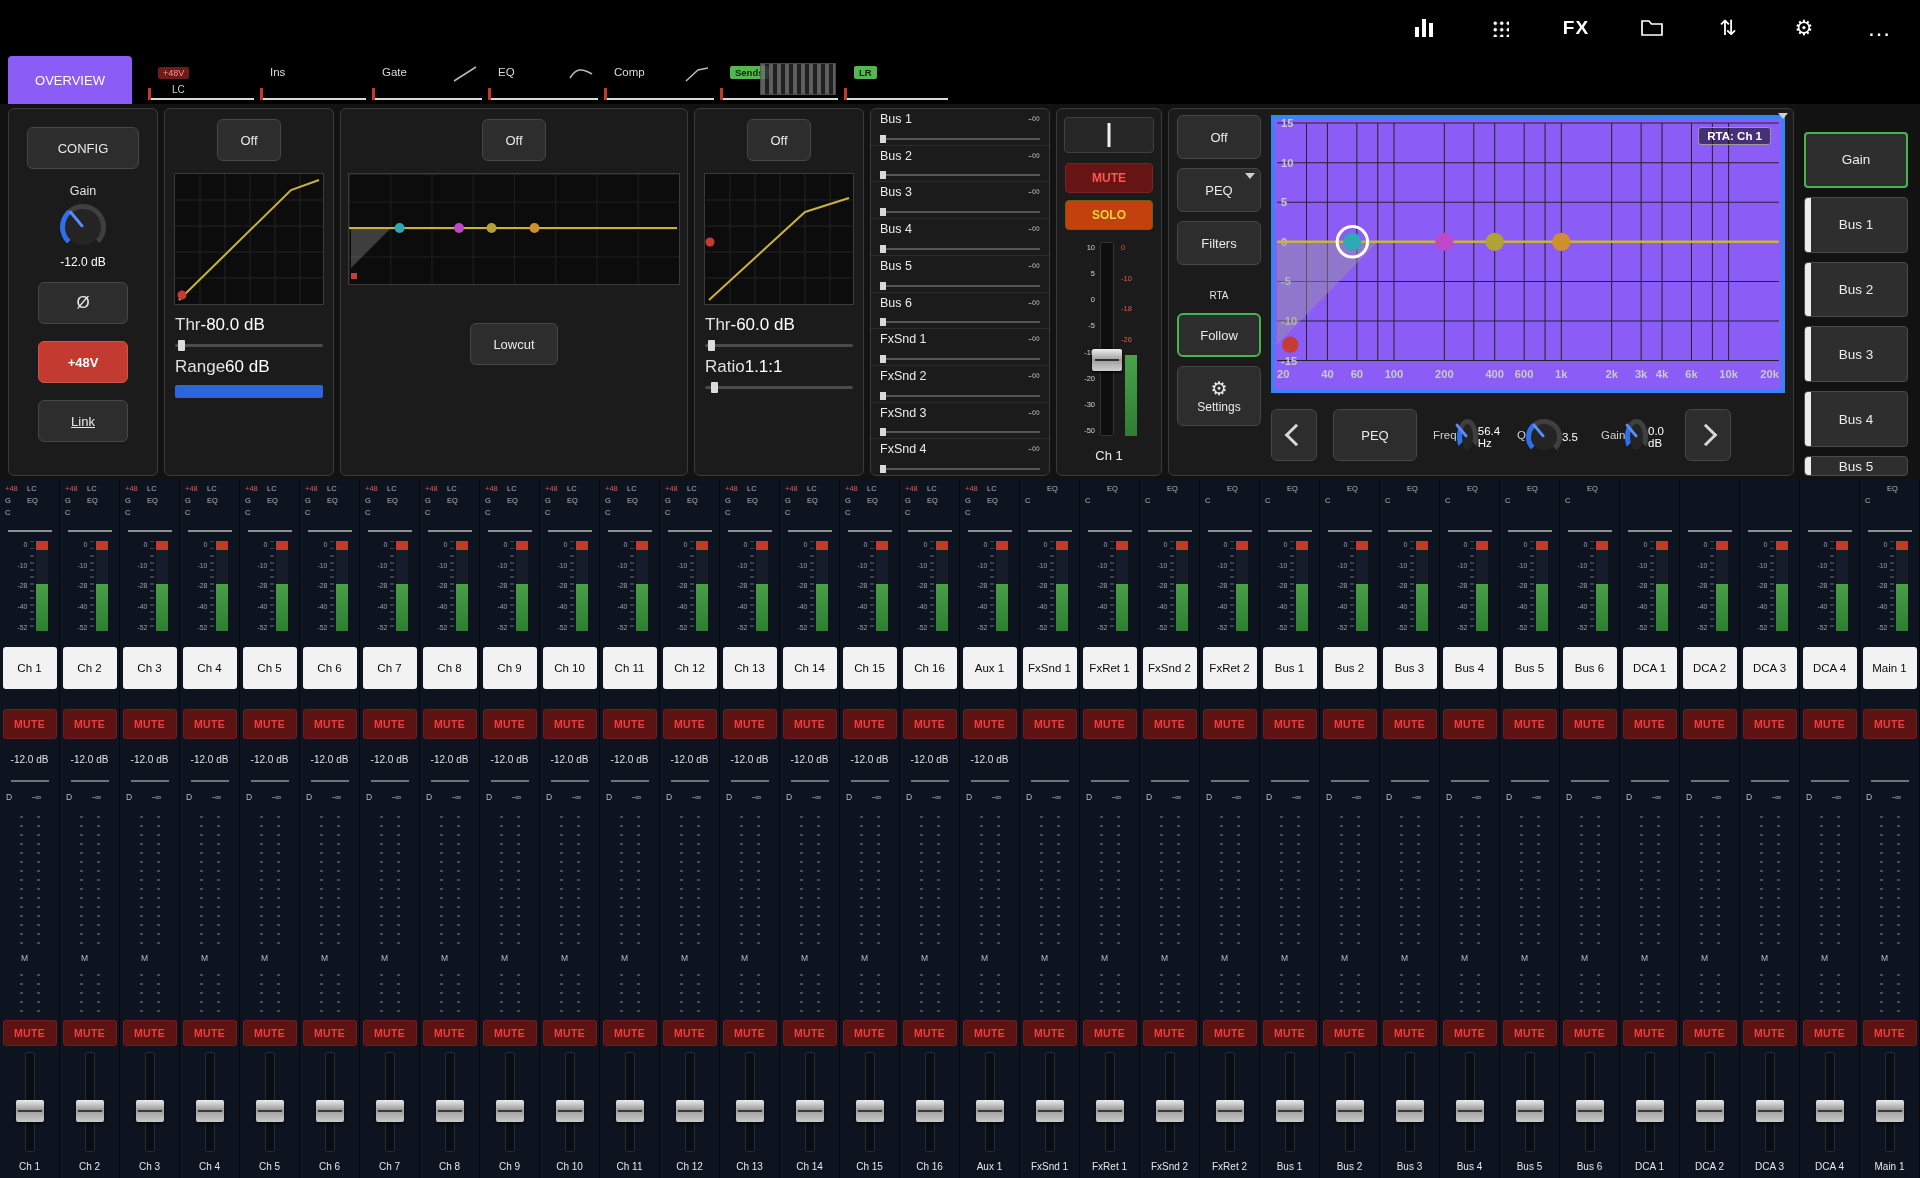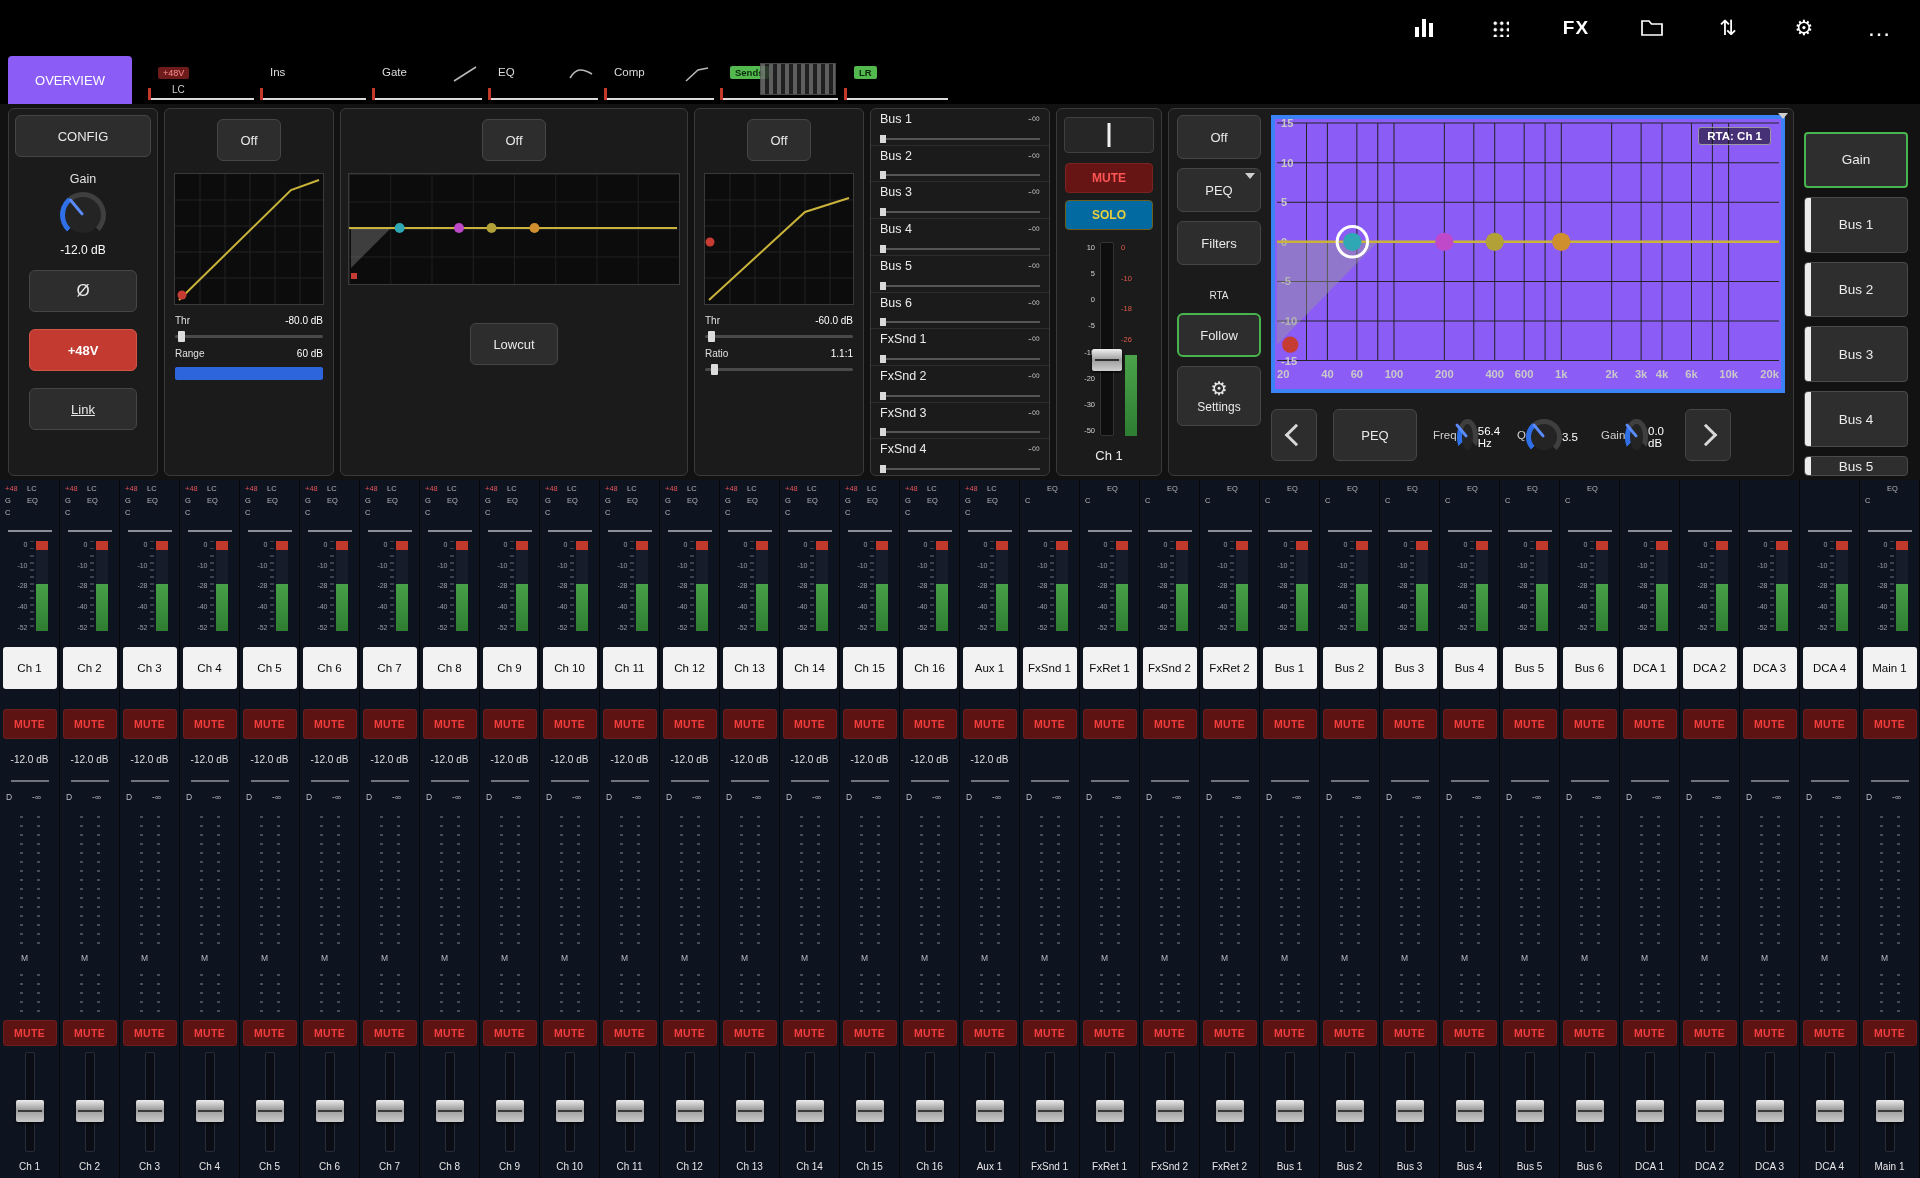--- a/index.html
+++ b/index.html
@@ -39,37 +39,37 @@
   .chip-green{background:#53b84e;color:#0b2a0b;font-size:9.5px;font-weight:700;padding:1px 5px;border-radius:2px;display:inline-block;}
   .sends-meter{position:absolute;right:8px;top:7px;width:74px;height:30px;border:1px solid #555;
                background:repeating-linear-gradient(90deg,#6f6f6f 0 4px,#262626 4px 8px);opacity:.85;}
 
   
   .detail{position:absolute;top:104px;left:0;width:1920px;height:376px;background:#121212;display:flex;
           gap:6px;padding:4px 0 4px 8px;box-sizing:border-box;}
   .panel{background:#1b1b1b;border:1px solid #3a3a3a;border-radius:6px;box-sizing:border-box;position:relative;}
   .btn{background:#2d2d2d;border:1px solid #464646;border-radius:6px;color:#e9e9e9;font-size:13px;
        display:flex;align-items:center;justify-content:center;font-family:inherit;}
-  .p-config{width:150px;display:flex;flex-direction:column;align-items:center;padding:6px;}
+  .p-config{width:150px;display:flex;flex-direction:column;align-items:center;padding:18px;}
   .config-btn{width:100%;height:42px;}
   .small-label{margin-top:15px;font-size:12.5px;color:#e2e2e2;}
   .knob{position:relative;border-radius:50%;
         background:conic-gradient(from 225deg,#2f6fe8 0deg 95deg,#3f3f3f 95deg 270deg,#1b1b1b 270deg 360deg);}
   .knob::before{content:'';position:absolute;inset:5px;border-radius:50%;background:#242424;}
   .knob::after{content:'';position:absolute;left:50%;top:50%;width:3px;height:46%;background:#5b8cff;
                transform-origin:50% 0;transform:translateX(-50%) rotate(140deg);border-radius:2px;}
   .knob46{width:46px;height:46px;margin-top:6px;}
   .gval{margin-top:5px;font-size:12px;color:#fff;}
   .phase-btn{margin-top:13px;width:80%;height:42px;font-size:17px;}
   .p48-btn{margin-top:17px;width:80%;height:42px;background:#c23a30;border-color:#d45548;color:#fff;font-weight:700;}
   .link-btn{margin-top:17px;width:80%;height:42px;text-decoration:underline;}
   .p-gate,.p-comp{width:170px;display:flex;flex-direction:column;align-items:center;padding:8px 10px;}
   .off-btn{width:64px;height:42px;margin-top:2px;}
   .gbox{margin-top:12px;border:1px solid #3a3a3a;background:#0c0c0c;line-height:0;}
-  .prow{width:100%;display:flex;justify-content:space-between;font-size:10px;margin-top:10px;color:#e0e0e0;}
+  .prow{width:100%;display:flex;font-size:17px;margin-top:10px;color:#e0e0e0;}
   .prow .pv{color:#fff;}
   .ptrack{width:100%;height:3px;background:#4a4a4a;border-radius:2px;margin-top:9px;position:relative;}
   .ptrack .h{position:absolute;top:-4px;width:7px;height:11px;background:#dcdcdc;border-radius:1px;}
   .bluebar{width:100%;height:13px;background:#2d65dc;border-radius:2px;margin-top:8px;}
   .p-eq{width:348px;display:flex;flex-direction:column;align-items:center;padding:8px;}
   .mini-eq{margin-top:12px;width:330px;height:110px;position:relative;background-color:#0c0c0c;border:1px solid #3a3a3a;
            background-image:linear-gradient(#1f1f1f 1px,transparent 1px),linear-gradient(90deg,#1f1f1f 1px,transparent 1px);
            background-size:41.25px 27.5px;line-height:0;}
   .lowcut-btn{width:88px;height:42px;margin-top:38px;}
   .p-sends{width:180px;padding:0;overflow:hidden;}
@@ -79,21 +79,21 @@
   .send-row:last-child{border-bottom:none;}
   .send-label{font-size:12.5px;color:#ececec;}
   .send-value{font-size:11.5px;color:#a5a5a5;}
   .send-track{position:absolute;left:9px;right:9px;bottom:5px;height:2px;background:#555;}
   .send-handle{position:absolute;left:0;top:-3px;width:6px;height:8px;background:#d9d9d9;display:block;}
   .p-mon{width:106px;display:flex;flex-direction:column;align-items:center;padding:8px 6px;}
   .pan-box{width:88px;height:34px;background:#262626;border:1px solid #3f3f3f;border-radius:4px;position:relative;}
   .pan-box::after{content:'';position:absolute;left:50%;top:5px;bottom:5px;width:3px;background:#f0f0f0;transform:translateX(-50%);}
   .mon-mute{margin-top:10px;width:88px;height:30px;background:#671414;border:1px solid #7c2222;color:#ff5555;
             font-weight:700;font-size:12px;border-radius:4px;font-family:inherit;}
-  .mon-solo{margin-top:7px;width:88px;height:30px;background:#0369a1;border:1px solid #6b5d1c;color:#e7d13e;
+  .mon-solo{margin-top:7px;width:88px;height:30px;background:#c2410c;border:1px solid #6b5d1c;color:#e7d13e;
             font-weight:700;font-size:12px;border-radius:4px;font-family:inherit;}
   .mon-meter{margin-top:12px;height:194px;display:flex;gap:5px;}
   #mon-fader-scale{display:flex;flex-direction:column;justify-content:space-between;width:20px;font-size:7.5px;
                    color:#d2d2d2;text-align:right;padding:1px 0;}
   .mon-fader-track{width:12px;background:#0e0e0e;border:1px solid #333;border-radius:2px;position:relative;}
   .mon-fader-handle{position:absolute;left:50%;transform:translateX(-50%);top:106px;width:30px;height:22px;
                     background:linear-gradient(#efefef,#9d9d9d 50%,#cfcfcf);border-radius:2px;box-shadow:0 1px 3px #000;display:block;}
   .mon-fader-handle::after{content:'';position:absolute;left:3px;right:3px;top:10px;height:2px;background:#2e2e2e;}
   .mon-meter-col{width:24px;position:relative;}
   #mon-meter-scale{display:flex;flex-direction:column;justify-content:space-between;height:52%;font-size:7.5px;

